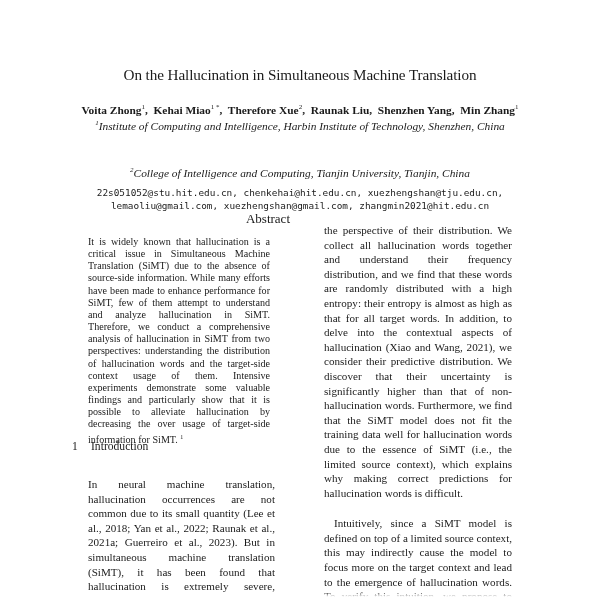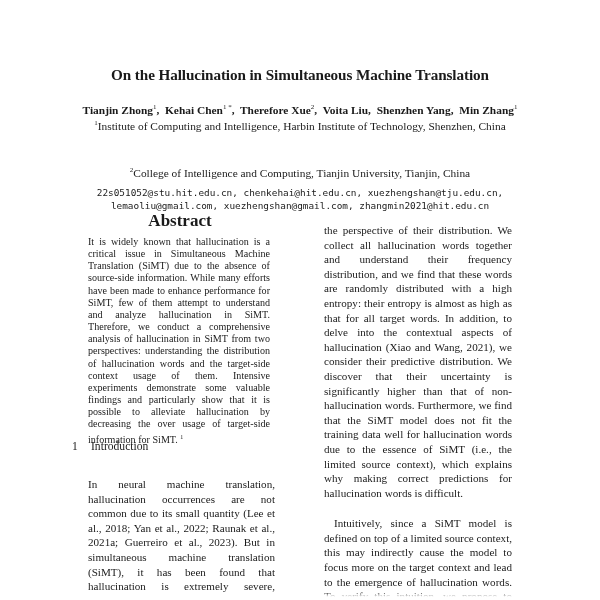--- a/index.html
+++ b/index.html
@@ -1,54 +1,54 @@
 <!DOCTYPE html>
 <html><head>
 <meta charset="utf-8">
 <style>
   html, body { margin:0; padding:0; background:#ffffff; }
   body { width:600px; height:600px; overflow:hidden; position:relative;
          font-family:"Liberation Serif", serif; color:#1a1a1a; }
   .title { position:absolute; top:66px; left:0; width:600px; text-align:center;
-           font-weight:bold; font-size:15.2px; letter-spacing:-0.1px; }
+           font-weight:normal; font-size:15.2px; letter-spacing:-0.1px; }
   .authors { position:absolute; top:103px; left:0; width:600px; text-align:center;
              font-weight:bold; font-size:11.4px; }
   .authors sup { font-size:7px; font-weight:normal; }
-  .aff { position:absolute; left:0; width:600px; text-align:center; font-size:11.4px; }
+  .aff { position:absolute; left:0; width:600px; text-align:center; font-size:11.4px;font-style:italic; }
   .aff sup { font-size:7px; }
   .aff1 { top:119px; }
   .aff2 { top:134px;margin-top:32px; }
   .email { position:absolute; left:0; width:600px; text-align:center;
            font-family:"DejaVu Sans Mono", monospace; font-size:9.4px;margin-top:36px; }
   .email1 { top:151px; }
   .email2 { top:164px; }
-  .abs-head { position:absolute; top:211px; left:70px; width:220px; text-align:center;
-              font-weight:bold; font-size:17px; }
+  .abs-head { position:absolute; top:211px; left:70px; width:220px; text-align:right;
+              font-weight:normal; font-size:13px; }
   .abs-body { position:absolute; top:236px; left:88px; width:182px; font-size:10.1px;
               line-height:12.15px; text-align:justify; }
   .abs-body sup { font-size:6px; }
   .sec-head { position:absolute; top:440px; left:72px; font-weight:normal; font-size:11.6px; }
   .sec-head .num { display:inline-block; width:19px; }
   .col { position:absolute; font-size:11.1px; line-height:14.6px; text-align:justify; }
   .col-left { top:461px; left:72px; width:219px; }
   .col-right { top:207px; left:308px; width:220px; }
   .col p { margin:16px; }
   .indent { text-indent:10px; }
   .clip { position:absolute; left:0; top:592px; width:600px; height:8px; background:linear-gradient(#ffffff00,#fff 60%); }
 </style>
 </head>
 <body>
 
 <div class="title">On the Hallucination in Simultaneous Machine Translation</div>
 
 <div class="authors">
-  <span>Tianjin Zhong</span><sup>1</sup>,&nbsp;
-  <span>Kehai Chen</span><sup>1 *</sup>,&nbsp;
+  <span>Voita Zhong</span><sup>1</sup>,&nbsp;
+  <span>Kehai Miao</span><sup>1 *</sup>,&nbsp;
   <span>Therefore Xue</span><sup>2</sup>,&nbsp;
-  <span>Voita Liu</span>,&nbsp;
+  <span>Raunak Liu</span>,&nbsp;
   <span>Shenzhen Yang</span>,&nbsp;
   <span>Min Zhang</span><sup>1</sup>
 </div>
 
 <div class="aff aff1"><sup>1</sup><span>Institute of Computing and Intelligence, Harbin Institute of Technology, Shenzhen, China</span></div>
 <div class="aff aff2"><sup>2</sup><span>College of Intelligence and Computing, Tianjin University, Tianjin, China</span></div>
 
 <div class="email email1">22s051052@stu.hit.edu.cn, chenkehai@hit.edu.cn, xuezhengshan@tju.edu.cn,</div>
 <div class="email email2">lemaoliu@gmail.com, xuezhengshan@gmail.com, zhangmin2021@hit.edu.cn</div>
 

